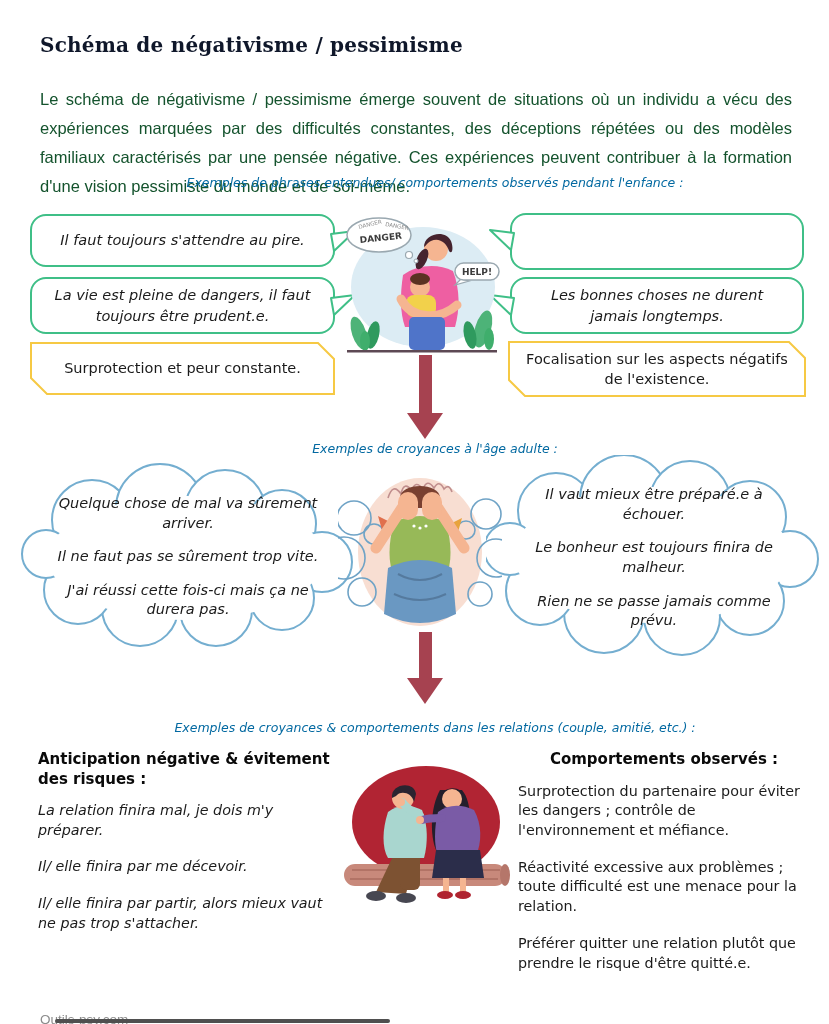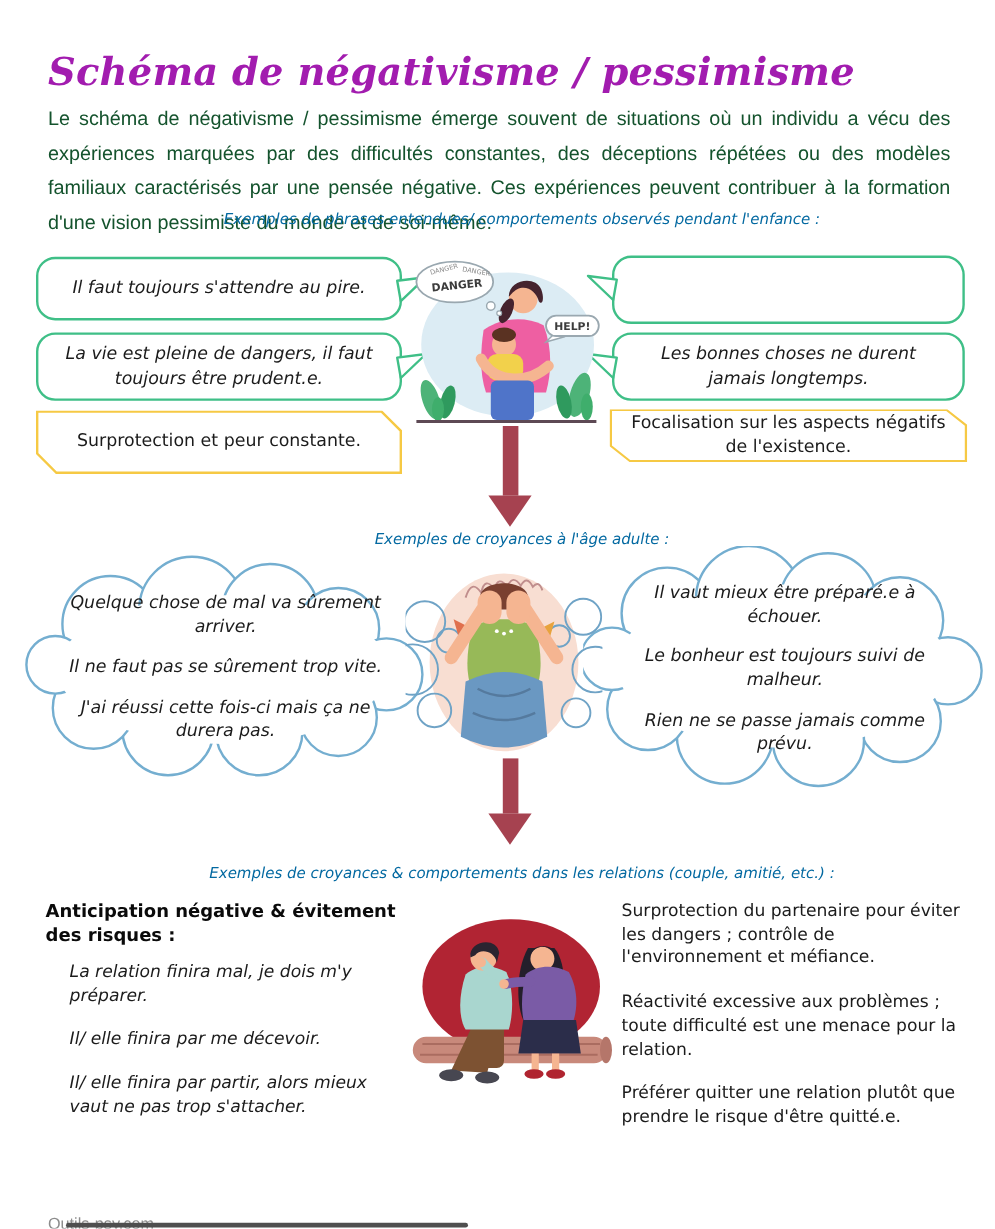--- a/index.html
+++ b/index.html
@@ -1,20 +1,20 @@
 <!DOCTYPE html>
 <html><head>
 <meta charset="utf-8">
 <style>
   html,body{margin:0;padding:0;background:#fff;}
   .page{position:relative;width:829px;height:1024px;background:#fff;overflow:hidden;
         font-family:"DejaVu Sans",sans-serif;color:#1b1b1b;}
   .abs{position:absolute;}
-  .title{left:40px;top:20px;font-family:"DejaVu Serif",serif;font-style:italic;
-         font-weight:600;font-size:32px;color:#a21caf;letter-spacing:.2px;}
+  .title{left:40px;top:20px;font-family:"DejaVu Serif",serif;
+         font-weight:600;font-size:20px;color:#0f172a;letter-spacing:.2px;}
   .intro{left:40px;top:68px;width:752px;font-family:Liberation Sans, sans-serif;
          font-size:16.5px;line-height:29px;text-align:justify;color:#14532d;}
   .flowlabel{left:45px;width:780px;text-align:center;font-style:italic;font-size:12.5px;color:#0369a1;}
   .bubble{border:2px solid #3fbf87;border-radius:16px;background:#fff;display:flex;
           align-items:center;justify-content:center;text-align:center;font-style:italic;
           font-size:14.5px;line-height:1.4;padding:4px 14px;box-sizing:border-box;}
   .tail{position:absolute;overflow:visible;}
   .note{display:flex;align-items:center;justify-content:center;text-align:center;
         font-size:14.5px;line-height:1.4;padding:4px 16px;box-sizing:border-box;}
   .note svg{position:absolute;left:0;top:0;width:100%;height:100%;}
@@ -23,21 +23,21 @@
   .arrow-head{width:0;height:0;border-left:18px solid transparent;border-right:18px solid transparent;
               border-top:26px solid #a64250;}
   .cloud{box-sizing:border-box;}
   .cloud svg{position:absolute;left:0;top:0;}
   .cloud-text{position:absolute;left:34px;right:34px;top:0;bottom:0;display:flex;flex-direction:column;
               justify-content:center;text-align:center;font-style:italic;font-size:14.5px;line-height:1.35;}
   .cloud-text p{margin:7px 0;}
   .col{box-sizing:border-box;}
   .col h3{margin:0 0 12px 0;font-size:15px;line-height:1.3;color:#0a0a0a;}
   .col p{margin:0 0 17px 0;font-size:14.3px;line-height:1.38;}
-  .col.left p{font-style:italic;margin-left:20px;}
+  .col.left p{font-style:italic;}
   .col.right h3{text-align:center;}
   .footer-text{font-family:"Liberation Sans",sans-serif;font-size:13.5px;color:#8c8c8c;}
   .hscroll{left:55px;top:1019px;width:335px;height:4px;background:#4f4f4f;border-radius:2px;}
 </style>
 </head>
 <body>
 
 <div class="page">
 
   <h1 class="abs title">Schéma de négativisme / pessimisme</h1>
@@ -69,21 +69,21 @@
     <svg class="tail" style="left:-23px;top:15px;" width="26" height="22">
       <path d="M25,3 L1,0 L22,20 Z" fill="#fff" stroke="#3fbf87" stroke-width="2" stroke-linejoin="round"></path>
     </svg>
   </div>
   <div class="abs bubble" style="left:510px;top:277px;width:294px;height:57px;">
     <span>Les bonnes choses ne durent jamais longtemps.</span>
     <svg class="tail" style="left:-23px;top:16px;" width="26" height="22">
       <path d="M25,3 L1,0 L22,20 Z" fill="#fff" stroke="#3fbf87" stroke-width="2" stroke-linejoin="round"></path>
     </svg>
   </div>
-  <div class="abs note" style="left:508px;top:341px;width:298px;height:44px;">
+  <div class="abs note" style="left:508px;top:341px;width:298px;height:56px;">
     <svg viewBox="0 0 298 56" preserveAspectRatio="none">
       <polygon points="1,1 281,1 297,17 297,55 17,55 1,39" fill="#fff" stroke="#f6c944" stroke-width="2"></polygon>
     </svg>
     <span>Focalisation sur les aspects négatifs de l'existence.</span>
   </div>
 
   <svg class="abs" style="left:343px;top:213px;" width="158" height="142" viewBox="0 0 158 142">
     <ellipse cx="80" cy="74" rx="72" ry="60" fill="#dcecf4"></ellipse>
     <g>
       <ellipse cx="16" cy="120" rx="7" ry="17" fill="#4db378" transform="rotate(-18 16 120)"></ellipse>
@@ -159,21 +159,21 @@
           <circle cx="264" cy="146" r="34"></circle>
         <circle cx="196" cy="162" r="38"></circle>
           <circle cx="118" cy="158" r="40"></circle>
           <circle cx="54" cy="136" r="34"></circle>
         <circle cx="24" cy="94" r="26"></circle>
       </g>
       <ellipse cx="166" cy="100" rx="138" ry="68" fill="#fff"></ellipse>
     </svg>
     <div class="cloud-text">
       <p>Il vaut mieux être préparé.e à échouer.</p>
-      <p>Le bonheur est toujours suivi de malheur.</p>
+      <p>Le bonheur est toujours finira de malheur.</p>
       <p>Rien ne se passe jamais comme prévu.</p>
     </div>
   </div>
 
   <svg class="abs" style="left:338px;top:462px;" width="164" height="168" viewBox="0 0 164 168">
     <ellipse cx="82" cy="90" rx="62" ry="74" fill="#f8ded2"></ellipse>
     <g stroke="#6fa3c6" stroke-width="1.6" fill="none">
       <circle cx="16" cy="56" r="17"></circle>
         <circle cx="6" cy="96" r="21"></circle>
         <circle cx="24" cy="130" r="14"></circle>
@@ -233,20 +233,21 @@
     <path d="M102,66 Q88,66 82,68" stroke="#7a5ba6" stroke-width="8" fill="none" stroke-linecap="round"></path>
     <circle cx="80" cy="68" r="4" fill="#f5b591"></circle>
     <path d="M96,98 L140,98 L144,126 L92,126 Z" fill="#2b2d4a"></path>
     <rect x="103" y="126" width="6" height="14" fill="#f5b591"></rect>
     <rect x="120" y="126" width="6" height="14" fill="#f5b591"></rect>
     <ellipse cx="105" cy="143" rx="8" ry="4" fill="#b02430"></ellipse>
     <ellipse cx="123" cy="143" rx="8" ry="4" fill="#b02430"></ellipse>
   </svg>
 
   <div class="abs col right" style="left:518px;top:750px;width:292px;">
+    <h3>Comportements observés :</h3>
     <p>Surprotection du partenaire pour éviter les dangers ; contrôle de l'environnement et méfiance.</p>
     <p>Réactivité excessive aux problèmes ; toute difficulté est une menace pour la relation.</p>
     <p>Préférer quitter une relation plutôt que prendre le risque d'être quitté.e.</p>
   </div>
 
   <div class="abs footer-text" style="left:40px;top:1012px;">Outils-psy.com</div>
   <div class="abs footer-text" style="right:38px;top:1034px;">©2024 Outils Psy</div>
 
   <div class="abs hscroll"></div>
 

